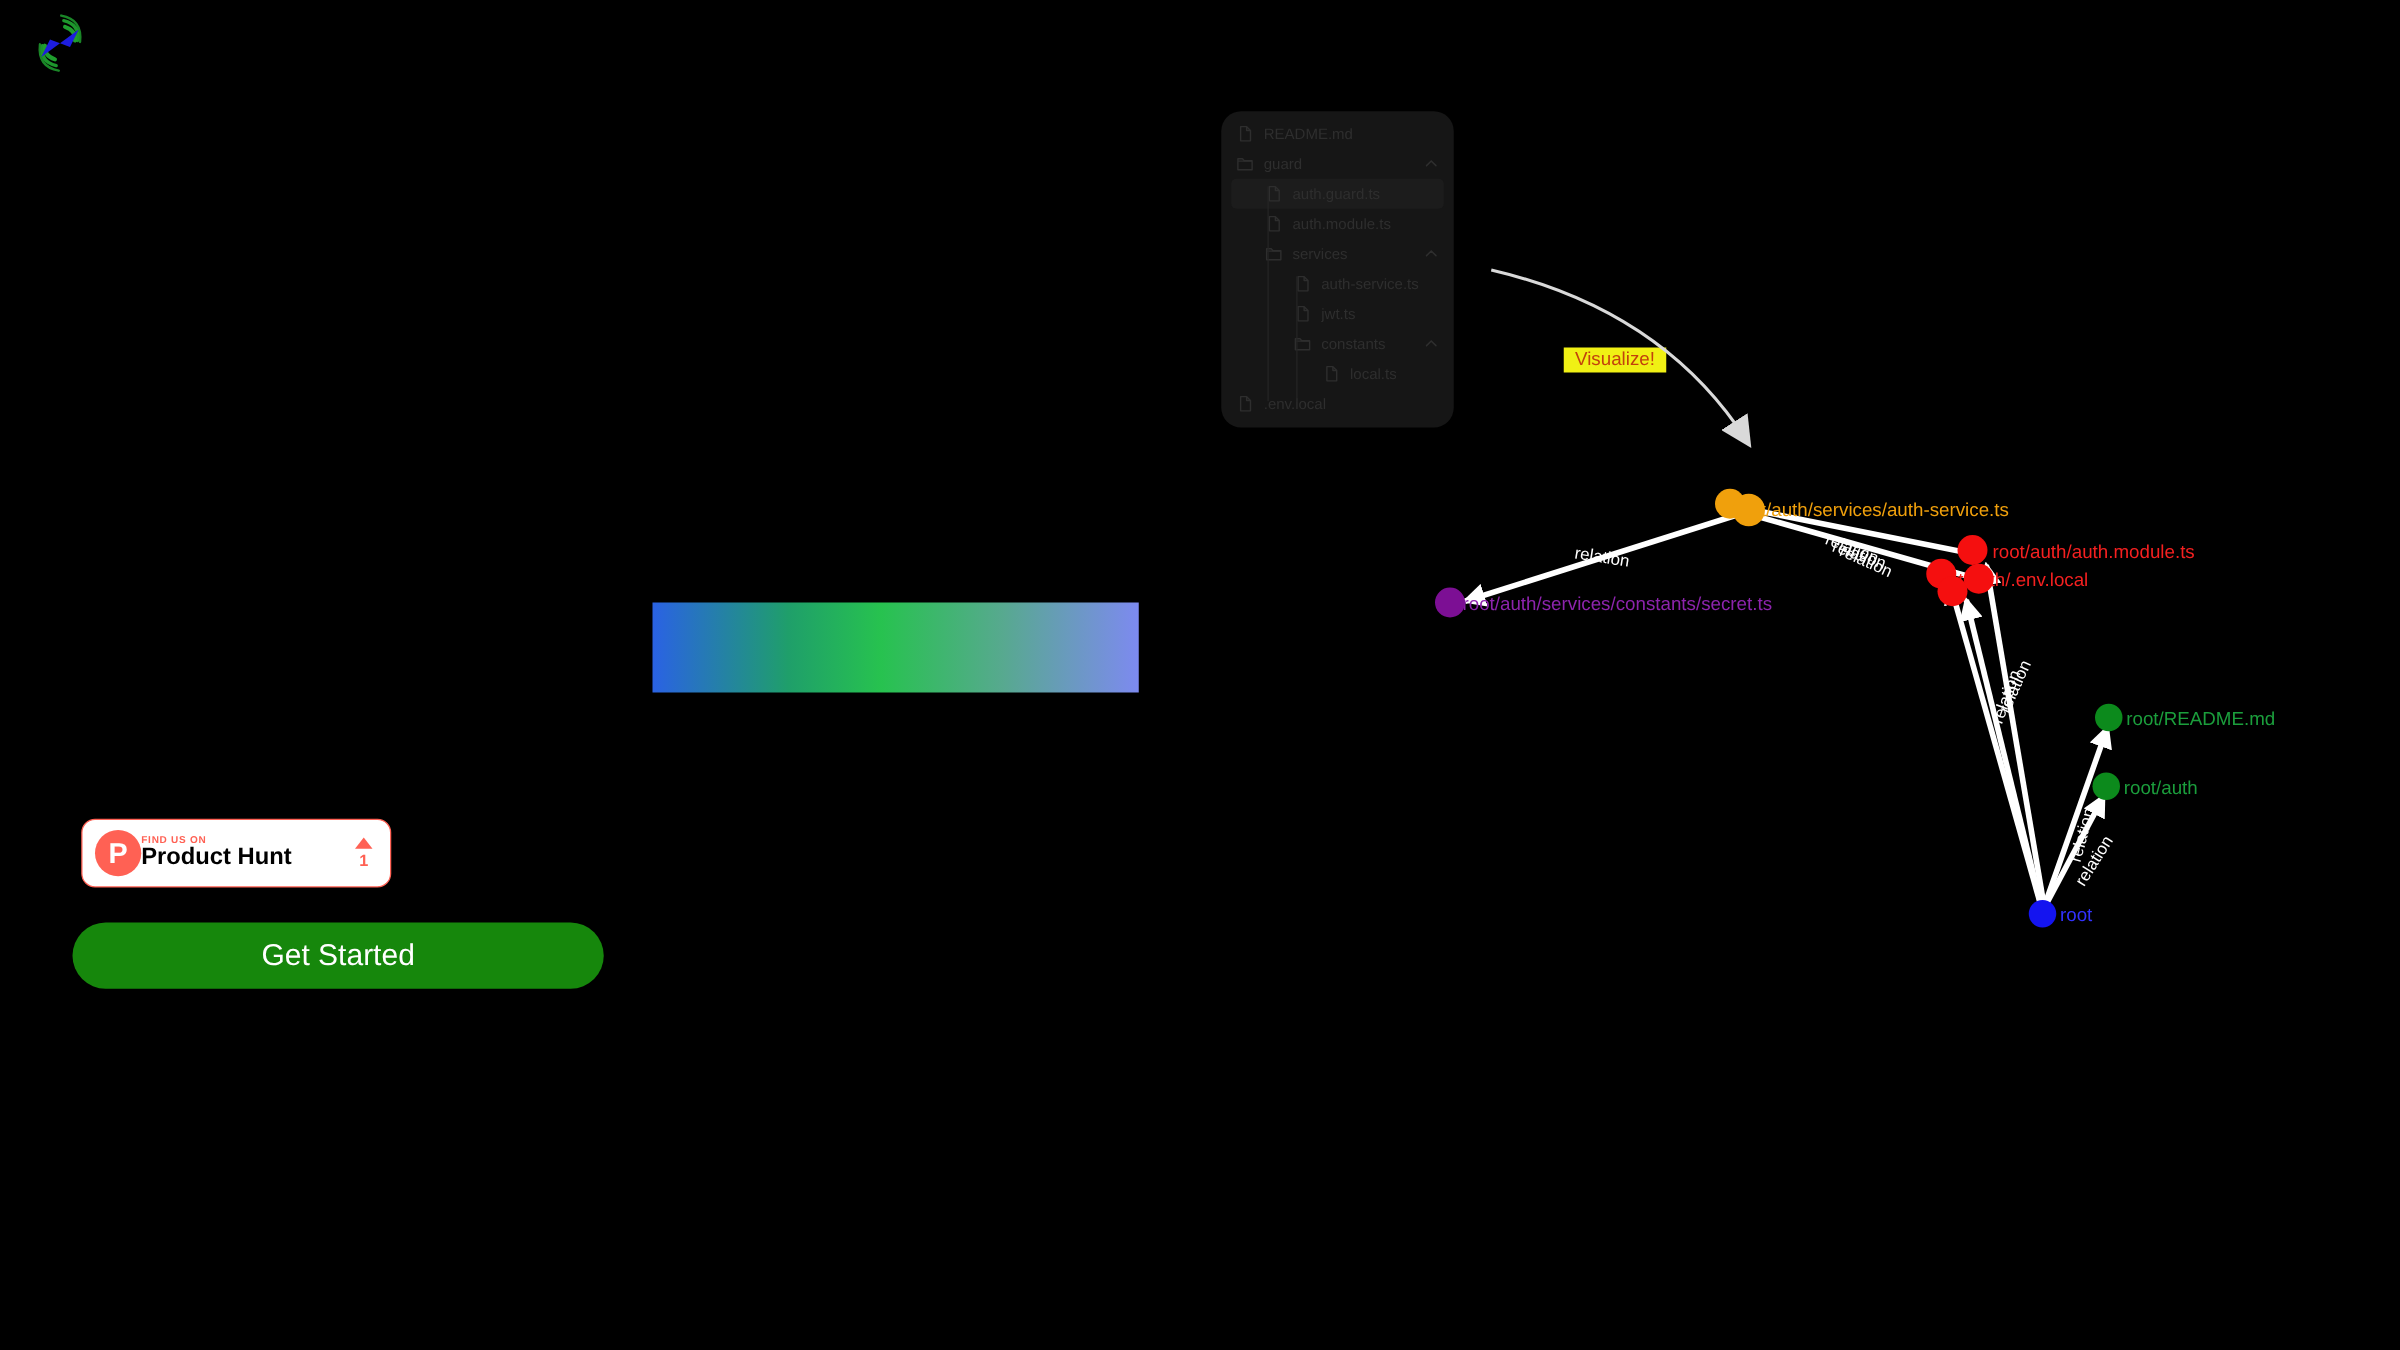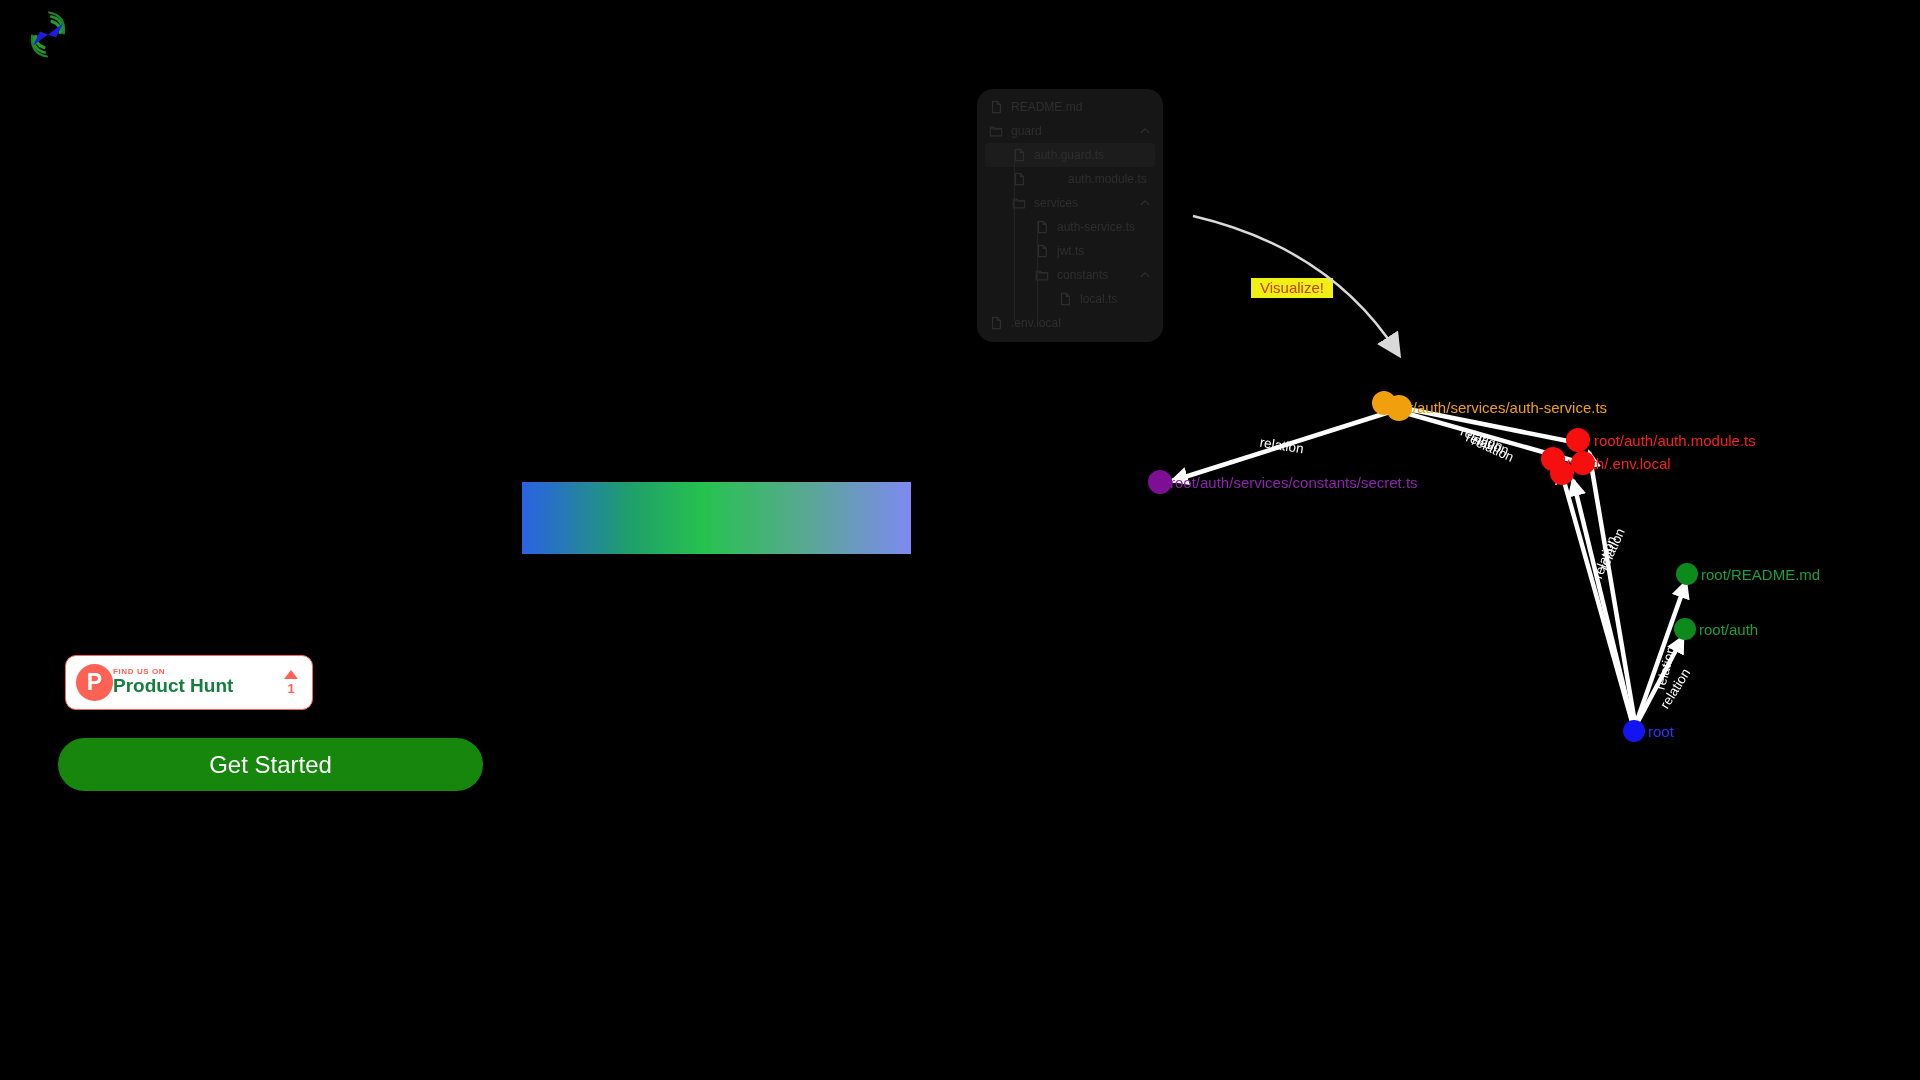--- a/index.html
+++ b/index.html
@@ -13,21 +13,21 @@
   .gradient-bar{position:absolute;left:522px;top:482px;width:389px;height:72px;
     background:linear-gradient(90deg,#2a62e4 0%,#1f9f6a 28%,#27c24f 47%,#57a98f 72%,#7d8af0 100%);}
 
   .ph-badge{position:absolute;left:65px;top:655px;width:248px;height:55px;background:#fff;
     border:1px solid #ff6154;border-radius:11px;display:flex;align-items:center;box-sizing:border-box;
     padding:0 14px 0 10px;cursor:pointer;}
   .ph-circle{width:37px;height:37px;border-radius:50%;background:#ff6154;color:#fff;
     display:flex;align-items:center;justify-content:center;font-weight:bold;font-size:23px;flex:0 0 auto;}
   .ph-texts{display:flex;flex-direction:column;line-height:1.1;}
   .ph-find{color:#ff6154;font-size:8px;font-weight:bold;letter-spacing:.6px;}
-  .ph-name{color:#15803d;font-size:19px;font-weight:bold;}
+  .ph-name{color:#000000;font-size:19px;font-weight:bold;}
   .ph-vote{margin-left:auto;display:flex;flex-direction:column;align-items:center;gap:2px;}
   .ph-tri{width:0;height:0;border-left:7px solid transparent;border-right:7px solid transparent;
     border-bottom:9px solid #ff6154;}
   .ph-count{color:#ff6154;font-size:13px;font-weight:bold;}
 
   .btn{position:absolute;top:738px;height:53px;border:none;border-radius:27px;color:#fff;
     font-size:24px;font-family:"Liberation Sans",sans-serif;cursor:pointer;display:flex;
     align-items:center;justify-content:center;}
   .btn-start{left:58px;width:425px;background:#16870c;}
   .btn-about{left:501px;width:426px;background:#191919;}
@@ -116,21 +116,21 @@
       </div>
       <div class="tree-row hl" style="padding-left: 27px;">
         <span class="tree-icon">
           <svg width="14" height="14" viewBox="0 0 16 16" fill="none" stroke="currentColor" stroke-width="1.3" stroke-linejoin="round">
             <path d="M4 1.5h5.5L13 5v9.5H4z"></path>
             <path d="M9.5 1.5V5H13"></path>
           </svg>
         </span>
         <span class="tree-label">auth.guard.ts</span>
       </div>
-      <div class="tree-row" style="padding-left: 27px; gap: 34px;">
+      <div class="tree-row" style="padding-left: 27px;">
         <span class="tree-icon">
           <svg width="14" height="14" viewBox="0 0 16 16" fill="none" stroke="currentColor" stroke-width="1.3" stroke-linejoin="round">
             <path d="M4 1.5h5.5L13 5v9.5H4z"></path>
             <path d="M9.5 1.5V5H13"></path>
           </svg>
         </span>
         <span class="tree-label">auth.module.ts</span>
       </div>
       <div class="tree-row" style="padding-left: 27px;">
         <span class="tree-icon">

